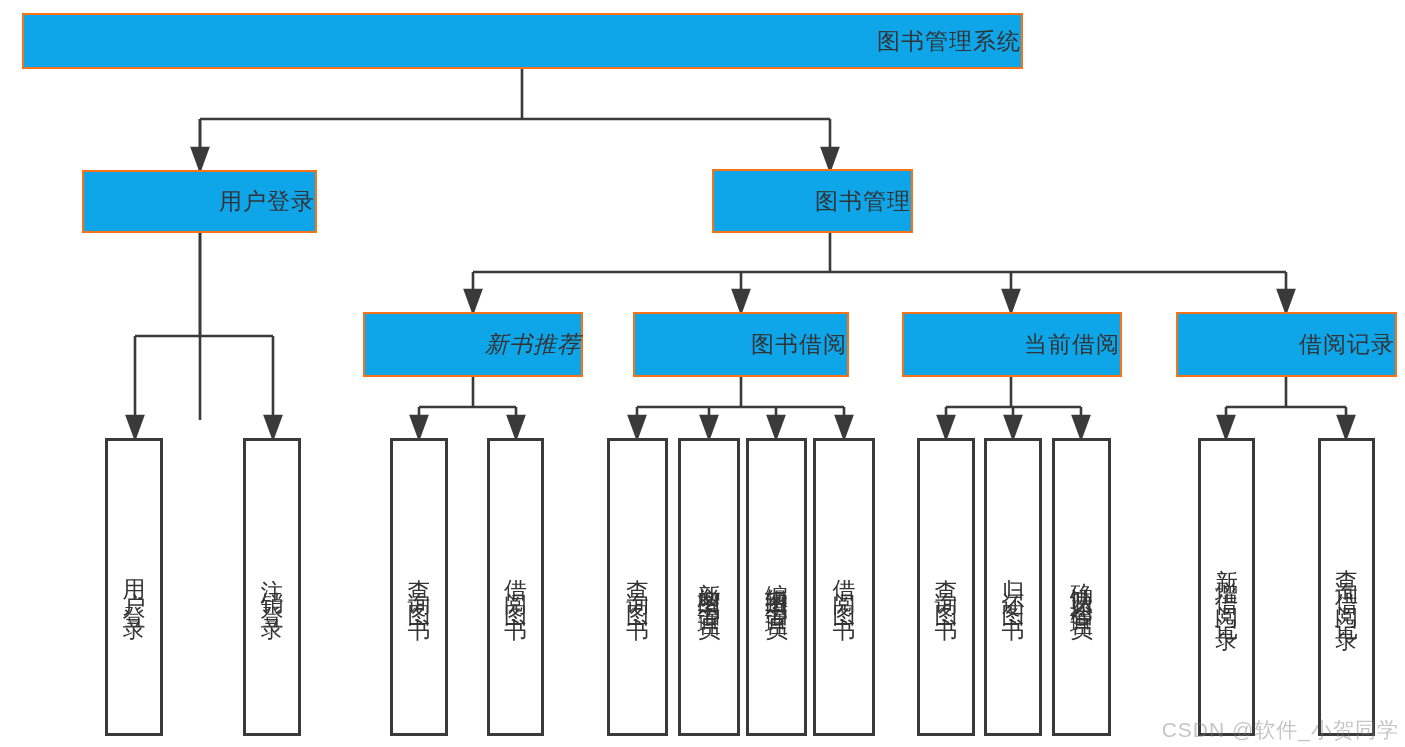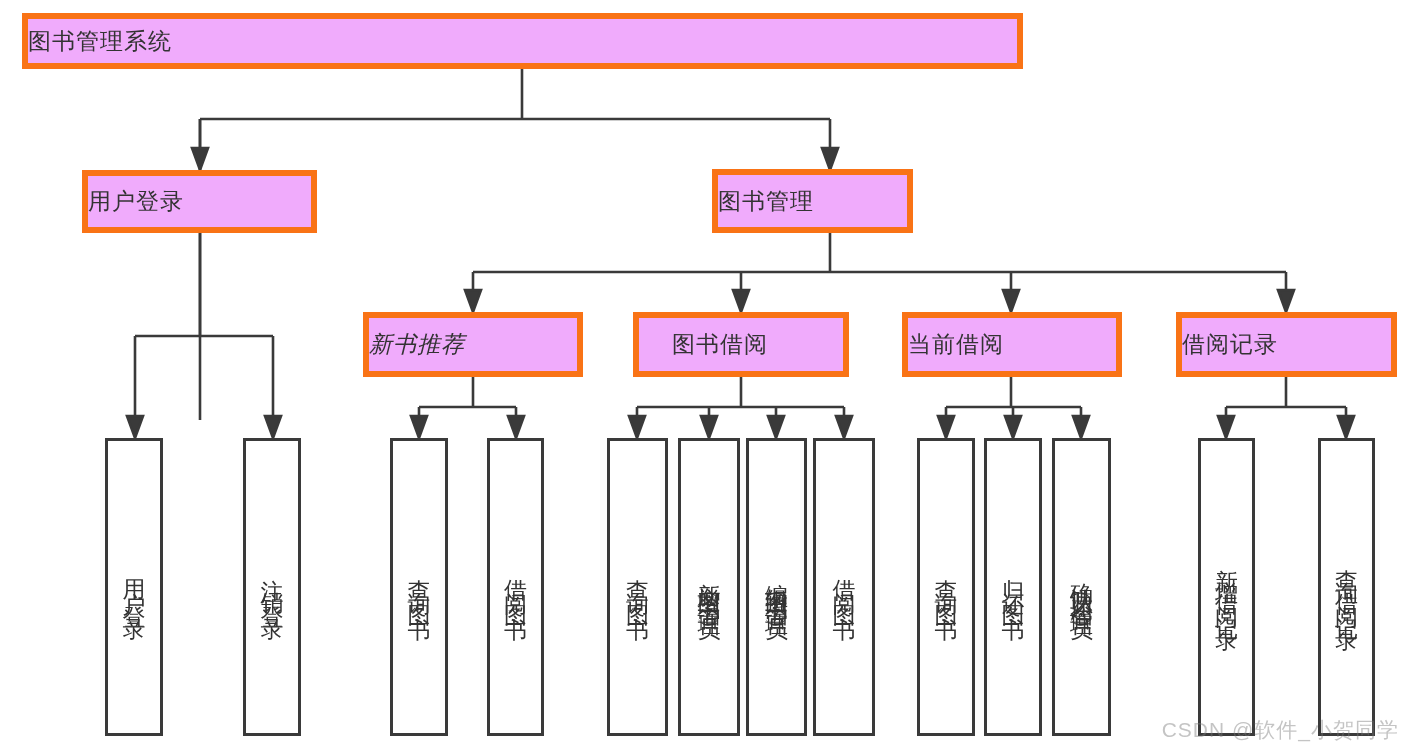--- a/index.html
+++ b/index.html
@@ -7,25 +7,25 @@
     position:relative;
     width:1405px;height:747px;
     background:#ffffff;
     overflow:hidden;
     font-family:"Liberation Sans","DejaVu Sans",sans-serif;
     color:#333333;
   }
   .node{
     position:absolute;
     box-sizing:border-box;
-    border:6px solid #f97316;
-    background:#f0abfc;
+    border:2px solid #f97316;
+    background:#0ea5e9;
     display:flex;
     align-items:center;
-    justify-content:flex-start;
+    justify-content:flex-end;
     font-size:23px;
     color:#333333;
     letter-spacing:1px;
   }
   .leaf{
     position:absolute;
     box-sizing:border-box;
     border:3px solid #3a3a3a;
     background:#ffffff;
     top:438px;height:298px;

